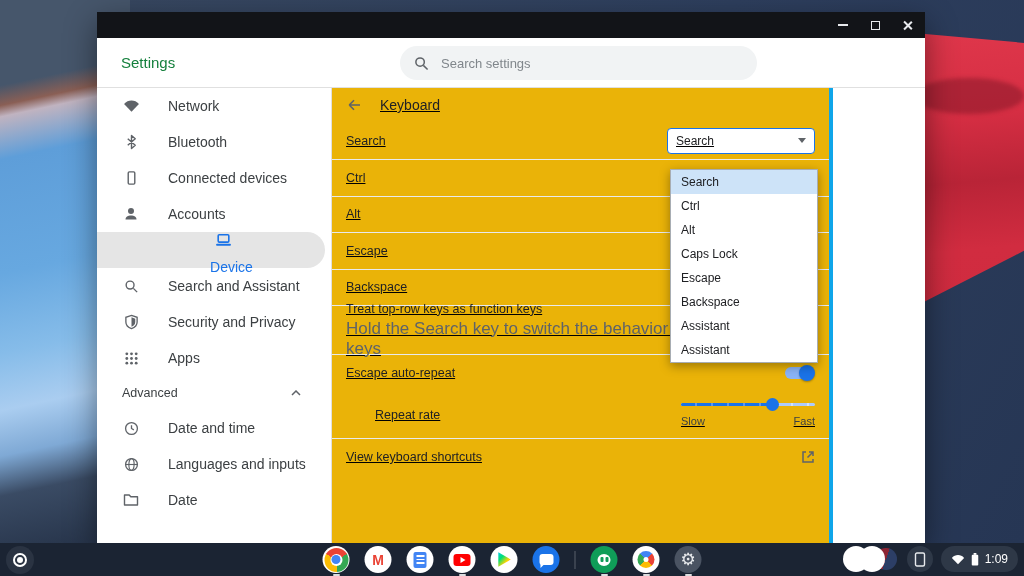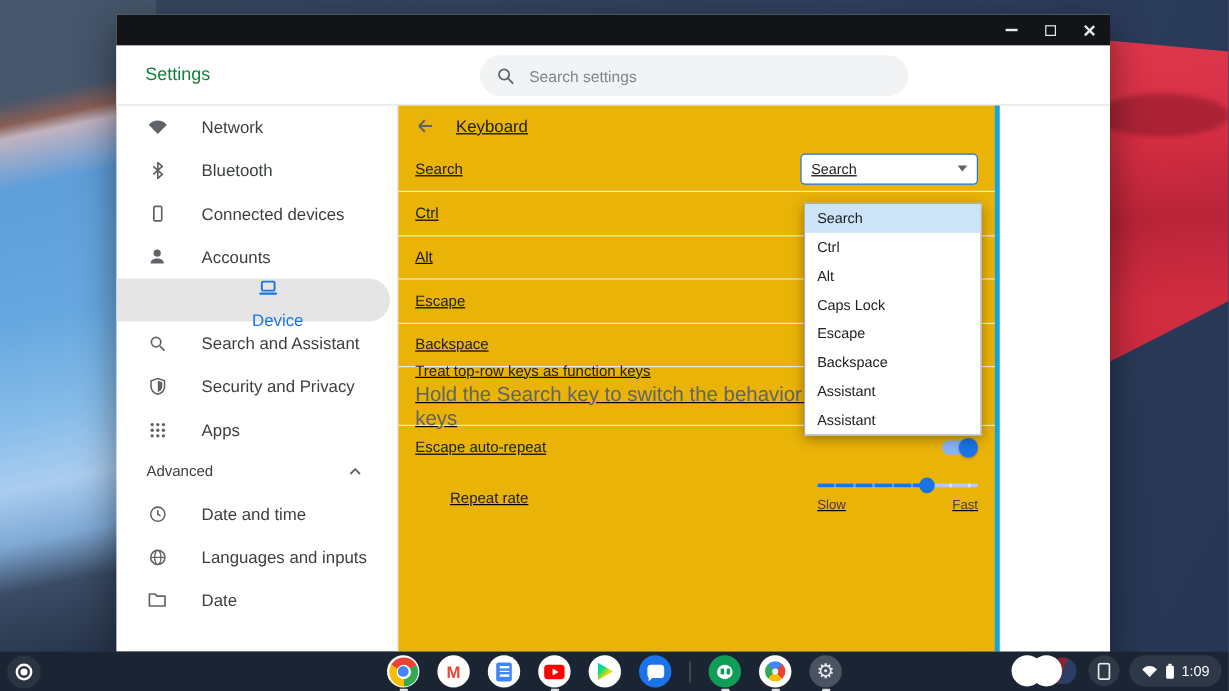--- a/index.html
+++ b/index.html
@@ -320,20 +320,27 @@
               <div class="sl-fill" style="width: 68%;"></div>
               <div class="sl-knob" style="left: calc(68% - 6px);"></div>
             </div>
           <div class="sl-ends">
             <span>Slow</span>
             <span>Fast</span>
           </div>
         </div>
       </div>
 
+      <div class="c-row row-h37" style="cursor:pointer">
+        <span class="row-label">View keyboard shortcuts</span>
+        <svg width="14" height="14" viewBox="0 0 14 14">
+            <path d="M5 2 H2 V12 H12 V9" fill="none" stroke="#5f6368" stroke-width="1.5"></path>
+            <path d="M8 2 H12 V6 M12 2 L6.5 7.5" fill="none" stroke="#5f6368" stroke-width="1.5"></path>
+          </svg>
+      </div>
 
       <div class="menu">
         <div class="menu-item selected">Search</div>
         <div class="menu-item">Ctrl</div>
         <div class="menu-item">Alt</div>
         <div class="menu-item">Caps Lock</div>
         <div class="menu-item">Escape</div>
         <div class="menu-item">Backspace</div>
         <div class="menu-item">Assistant</div>
         <div class="menu-item">Assistant</div>

